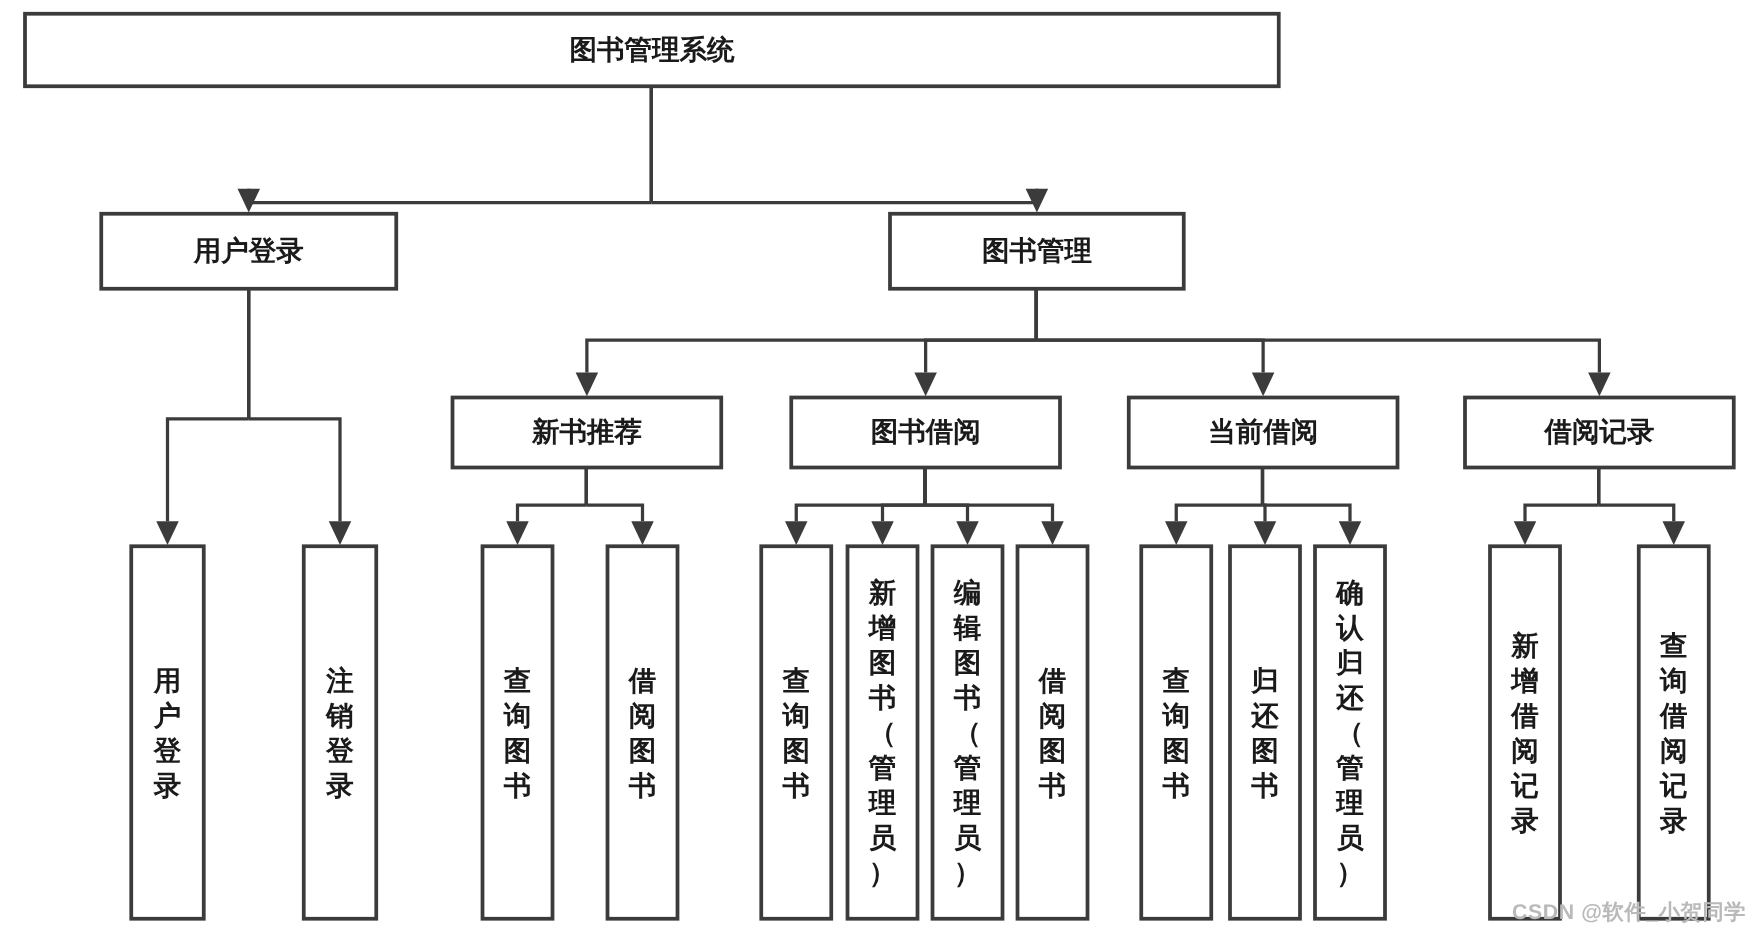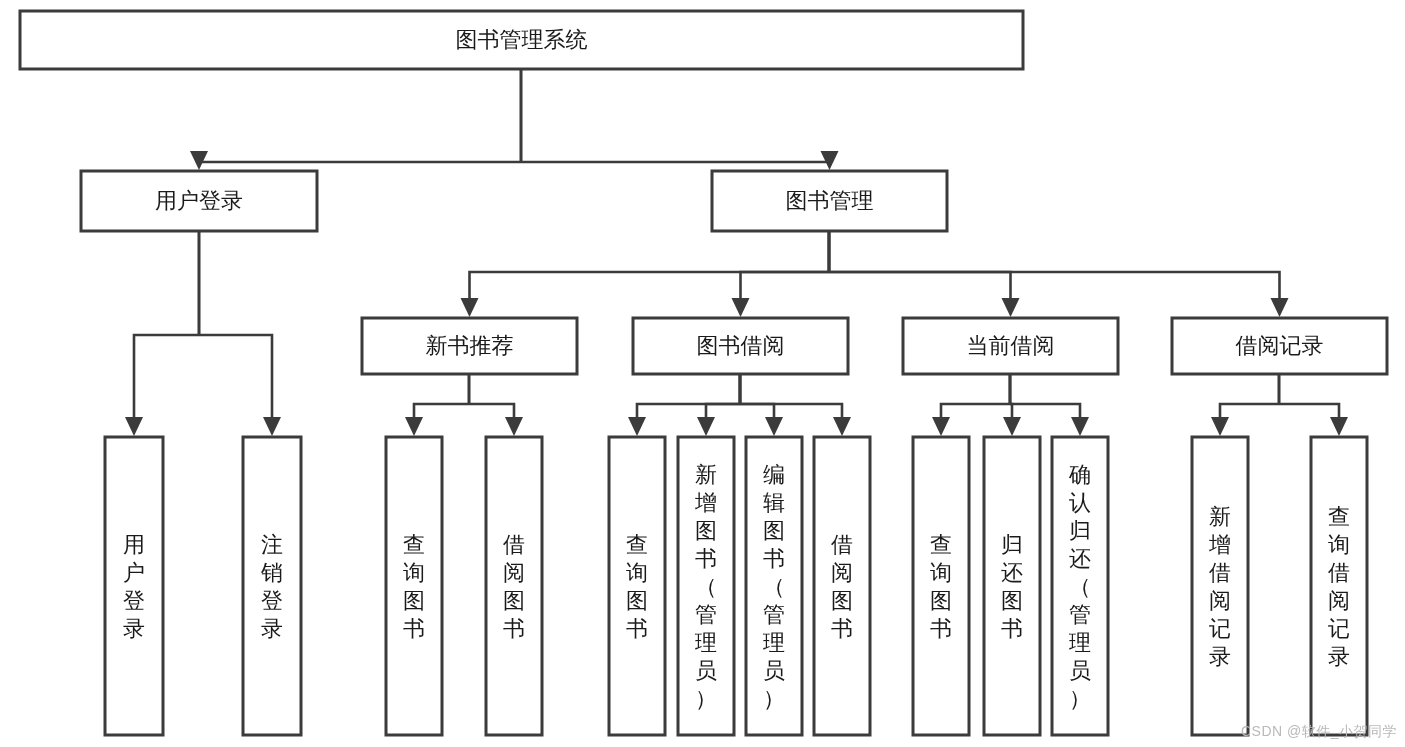--- a/index.html
+++ b/index.html
@@ -12,20 +12,21 @@
     width: 1405px;
     height: 747px;
     font-family: "Liberation Sans", "DejaVu Sans", sans-serif;
     overflow: hidden;
     position: relative;
   }
   #diagram-root {
     position: relative;
     width: 1405px;
     height: 747px;
+    font-weight: bold;
   }
   svg#tree-svg {
     position: absolute;
     left: 0;
     top: 0;
     width: 1405px;
     height: 747px;
     display: block;
   }
   .node-box {
@@ -54,21 +55,21 @@
     font-family: "Liberation Sans", "DejaVu Sans", sans-serif;
     font-size: 22px;
     fill: #1a1a1a;
     text-anchor: middle;
   }
   .watermark {
     position: absolute;
     right: 8px;
     bottom: 6px;
     font-family: "Liberation Sans", "DejaVu Sans", sans-serif;
-    font-size: 14px;
+    font-size: 17px;
     color: #b9b9b9;
     letter-spacing: 0.5px;
     white-space: nowrap;
     pointer-events: none;
   }
 </style>
 </head>
 <body>
 
 <div id="diagram-root">

